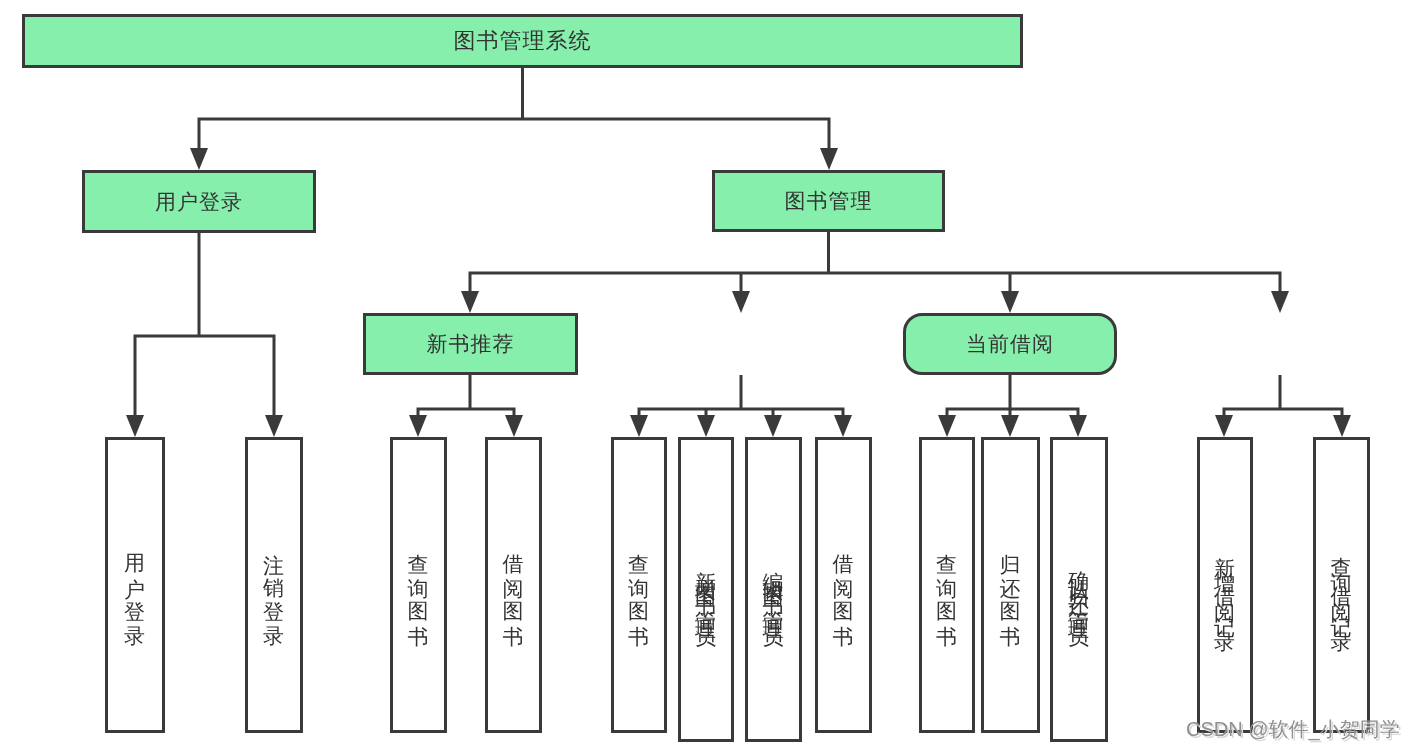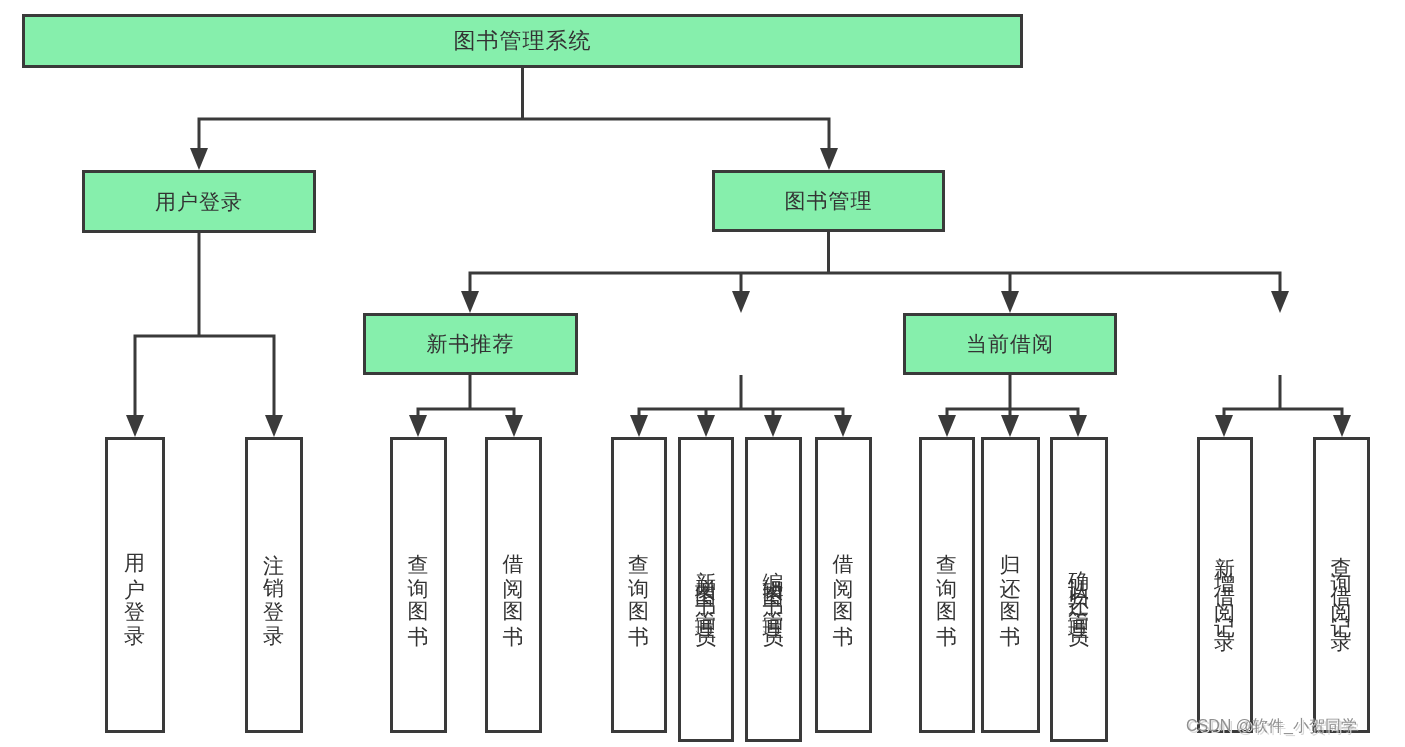--- a/index.html
+++ b/index.html
@@ -49,21 +49,21 @@
     white-space: nowrap;
   }
   .leaf .len4 { letter-spacing: 24px; }
   .leaf .len6 { letter-spacing: 15px; }
   .leaf .len9 { letter-spacing: 8px; }
   .watermark {
     position: absolute;
     left: 1186px;
     top: 716px;
     width: 214px;
-    font-size: 16px;
+    font-size: 20px;
     color: #8f8f8f;
     text-shadow: 2px 2px 0 #d9d9d9;
     white-space: nowrap;
     z-index: 3;
   }
 </style>
 </head>
 <body>
 
 <div class="canvas">
@@ -115,21 +115,21 @@
   <div class="node" style="left:82px; top:170px; width:234px; height:63px;">
     <span>用户登录</span>
   </div>
   <div class="node" style="left:712px; top:170px; width:233px; height:62px;">
     <span>图书管理</span>
   </div>
 
   <div class="node" style="left:363px; top:313px; width:215px; height:62px;">
     <span>新书推荐</span>
   </div>
-  <div class="node" style="left:903px; top:313px; width:214px; height:62px;">
+  <div class="node" style="left:903px; top:313px; width:214px; height:62px;border-radius:19px;">
     <span>当前借阅</span>
   </div>
 
   <div class="leaf" style="left:105px; top:437px; width:60px; height:296px;">
     <span class="vtext len4">用户登录</span>
   </div>
   <div class="leaf" style="left:245px; top:437px; width:58px; height:296px;">
     <span class="vtext len4">注销登录</span>
   </div>
 

